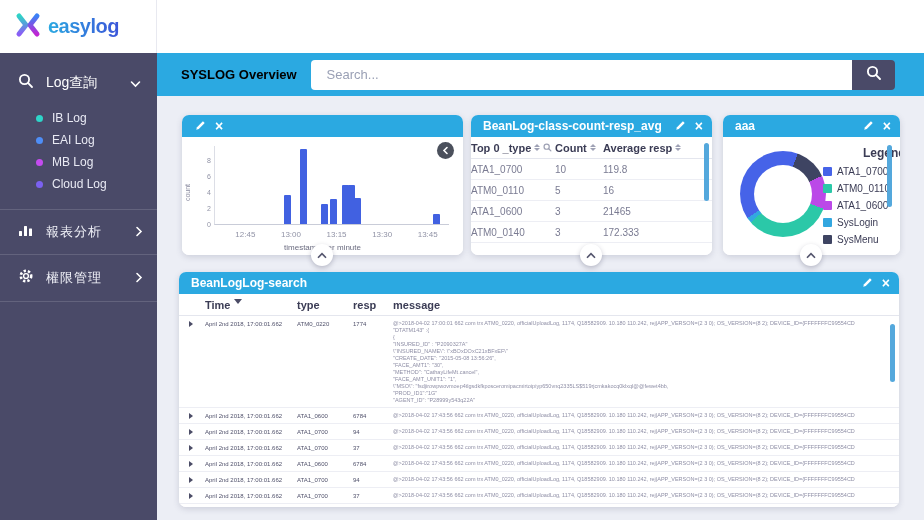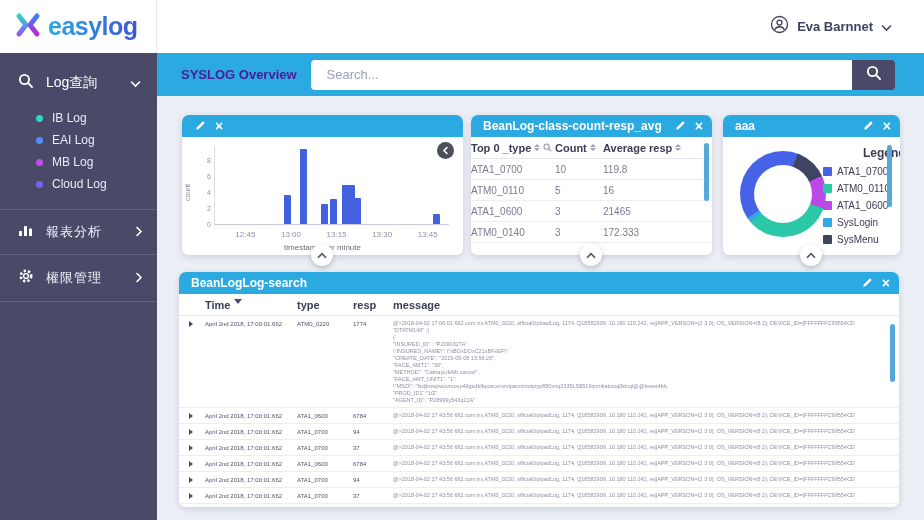--- a/index.html
+++ b/index.html
@@ -3,41 +3,41 @@
 <meta charset="utf-8">
 <style>
   * { margin:0; padding:0; box-sizing:border-box; }
   html,body { width:924px; height:520px; overflow:hidden; }
   body { font-family:"Liberation Sans","DejaVu Sans",sans-serif; background:#ECEEF5; }
   .screen { position:relative; width:924px; height:520px; }
 
   
   .topbar { position:absolute; left:0; top:0; width:924px; height:53px; background:#fff; display:flex; align-items:center; z-index:10; }
   .logo-area { width:157px; height:53px; display:flex; align-items:center; padding-left:14px; border-right:1px solid #E8E9F0; }
-  .logo-text { font-size:25px; font-weight:bold; letter-spacing:-0.5px; margin-left:6px;
+  .logo-text { font-size:20px; font-weight:bold; letter-spacing:-0.5px; margin-left:6px;
     background:linear-gradient(90deg,#2BA9E1,#3B55D9); -webkit-background-clip:text; background-clip:text; color:transparent;text-decoration:underline; }
   .user-menu { margin-left:auto; display:flex; align-items:center; gap:8px; padding-right:32px; }
   .user-name { font-size:13px; font-weight:bold; color:#3F4160; }
 
   
   .sidebar { position:absolute; left:0; top:53px; width:157px; bottom:0; background:#4A4A68; color:#fff; }
   .side-main { display:flex; align-items:center; gap:12px; padding:20px 16px 12px 18px; cursor:pointer; }
   .side-main-label { font-size:14px; flex:1; color:#fff; }
   .side-subs { padding:2px 0 14px 0; }
   .side-sub { display:flex; align-items:center; gap:9px; padding:4px 0 4px 36px; cursor:pointer; }
   .dot { width:7px; height:7px; border-radius:50%; flex:0 0 auto; }
   .side-sub-label { font-size:12px; color:#E9EAF4; }
   .side-divider { height:1px; background:rgba(255,255,255,0.14); margin:0 0 0 0; }
   .side-menu-item { display:flex; align-items:center; gap:12px; padding:13px 14px 13px 18px; cursor:pointer; }
   .side-menu-label { font-size:13px; flex:1; color:#F0F1F8; letter-spacing:1px; }
 
   
   .main { position:absolute; left:157px; top:53px; right:0; bottom:0; }
   .bluebar { height:43px; background:#2BA9E1; display:flex; align-items:center; padding:0 29px 0 24px; }
-  .page-title { font-size:13px; font-weight:bold; color:#4c1d95; white-space:nowrap; }
+  .page-title { font-size:13px; font-weight:bold; color:#000000; white-space:nowrap; }
   .searchwrap { display:flex; flex:1; margin-left:14px; height:30px; }
   .search-input { flex:1; border:none; outline:none; border-radius:4px 0 0 4px; padding:0 16px; font-size:13px; color:#444; font-family:inherit; }
   .search-input::placeholder { color:#9AA0B5; }
   .search-btn { width:43px; background:#4A4A68; border:none; border-radius:0 4px 4px 0; display:flex; align-items:center; justify-content:center; cursor:pointer; }
 
   .content { position:absolute; left:0; top:43px; right:0; bottom:0; }
 
   
   .panel { position:absolute; border-radius:7px; box-shadow:0 2px 6px rgba(60,65,100,0.18); background:#fff; }
   .panel-head { height:22px; background:#2BA9E1; border-radius:7px 7px 0 0; display:flex; align-items:center; padding:0 9px 0 12px; gap:9px; }
@@ -114,35 +114,20 @@
             <linearGradient id="lg2" x1="0" y1="0" x2="0" y2="1">
                 <stop offset="0" stop-color="#3B82F6"></stop>
                 <stop offset="1" stop-color="#C026D3"></stop>
               </linearGradient>
           </defs>
           <path d="M5 4 L12 13 L5 22" stroke="url(#lg1)" stroke-width="5" fill="none" stroke-linecap="round" stroke-linejoin="round"></path>
           <path d="M23 4 L16 13 L23 22" stroke="url(#lg2)" stroke-width="5" fill="none" stroke-linecap="round" stroke-linejoin="round"></path>
         </svg>
       </span>
       <span class="logo-text">easylog</span>
-    </div>
-    <div class="user-menu">
-      <span>
-        <svg width="19" height="19" viewBox="0 0 20 20" fill="none" stroke="#3F4160" stroke-width="1.4">
-          <circle cx="10" cy="10" r="8.4"></circle>
-            <circle cx="10" cy="8" r="2.6"></circle>
-            <path d="M4.8 15.6c1.1-2.2 3-3.2 5.2-3.2s4.1 1 5.2 3.2"></path>
-        </svg>
-      </span>
-      <span class="user-name">Eva Barnnet</span>
-      <span>
-        <svg width="11" height="8" viewBox="0 0 11 8" fill="none" stroke="#3F4160" stroke-width="1.6" stroke-linecap="round">
-            <path d="M1.5 2 L5.5 6 L9.5 2"></path>
-          </svg>
-      </span>
     </div>
   </div>
 
   <div class="sidebar">
     <div class="side-main">
       <span>
         <svg width="16" height="16" viewBox="0 0 16 16" fill="none" stroke="#fff" stroke-width="1.8" stroke-linecap="round">
             <circle cx="6.5" cy="6.5" r="4.6"></circle>
             <path d="M10.2 10.2 L14 14"></path>
           </svg>

